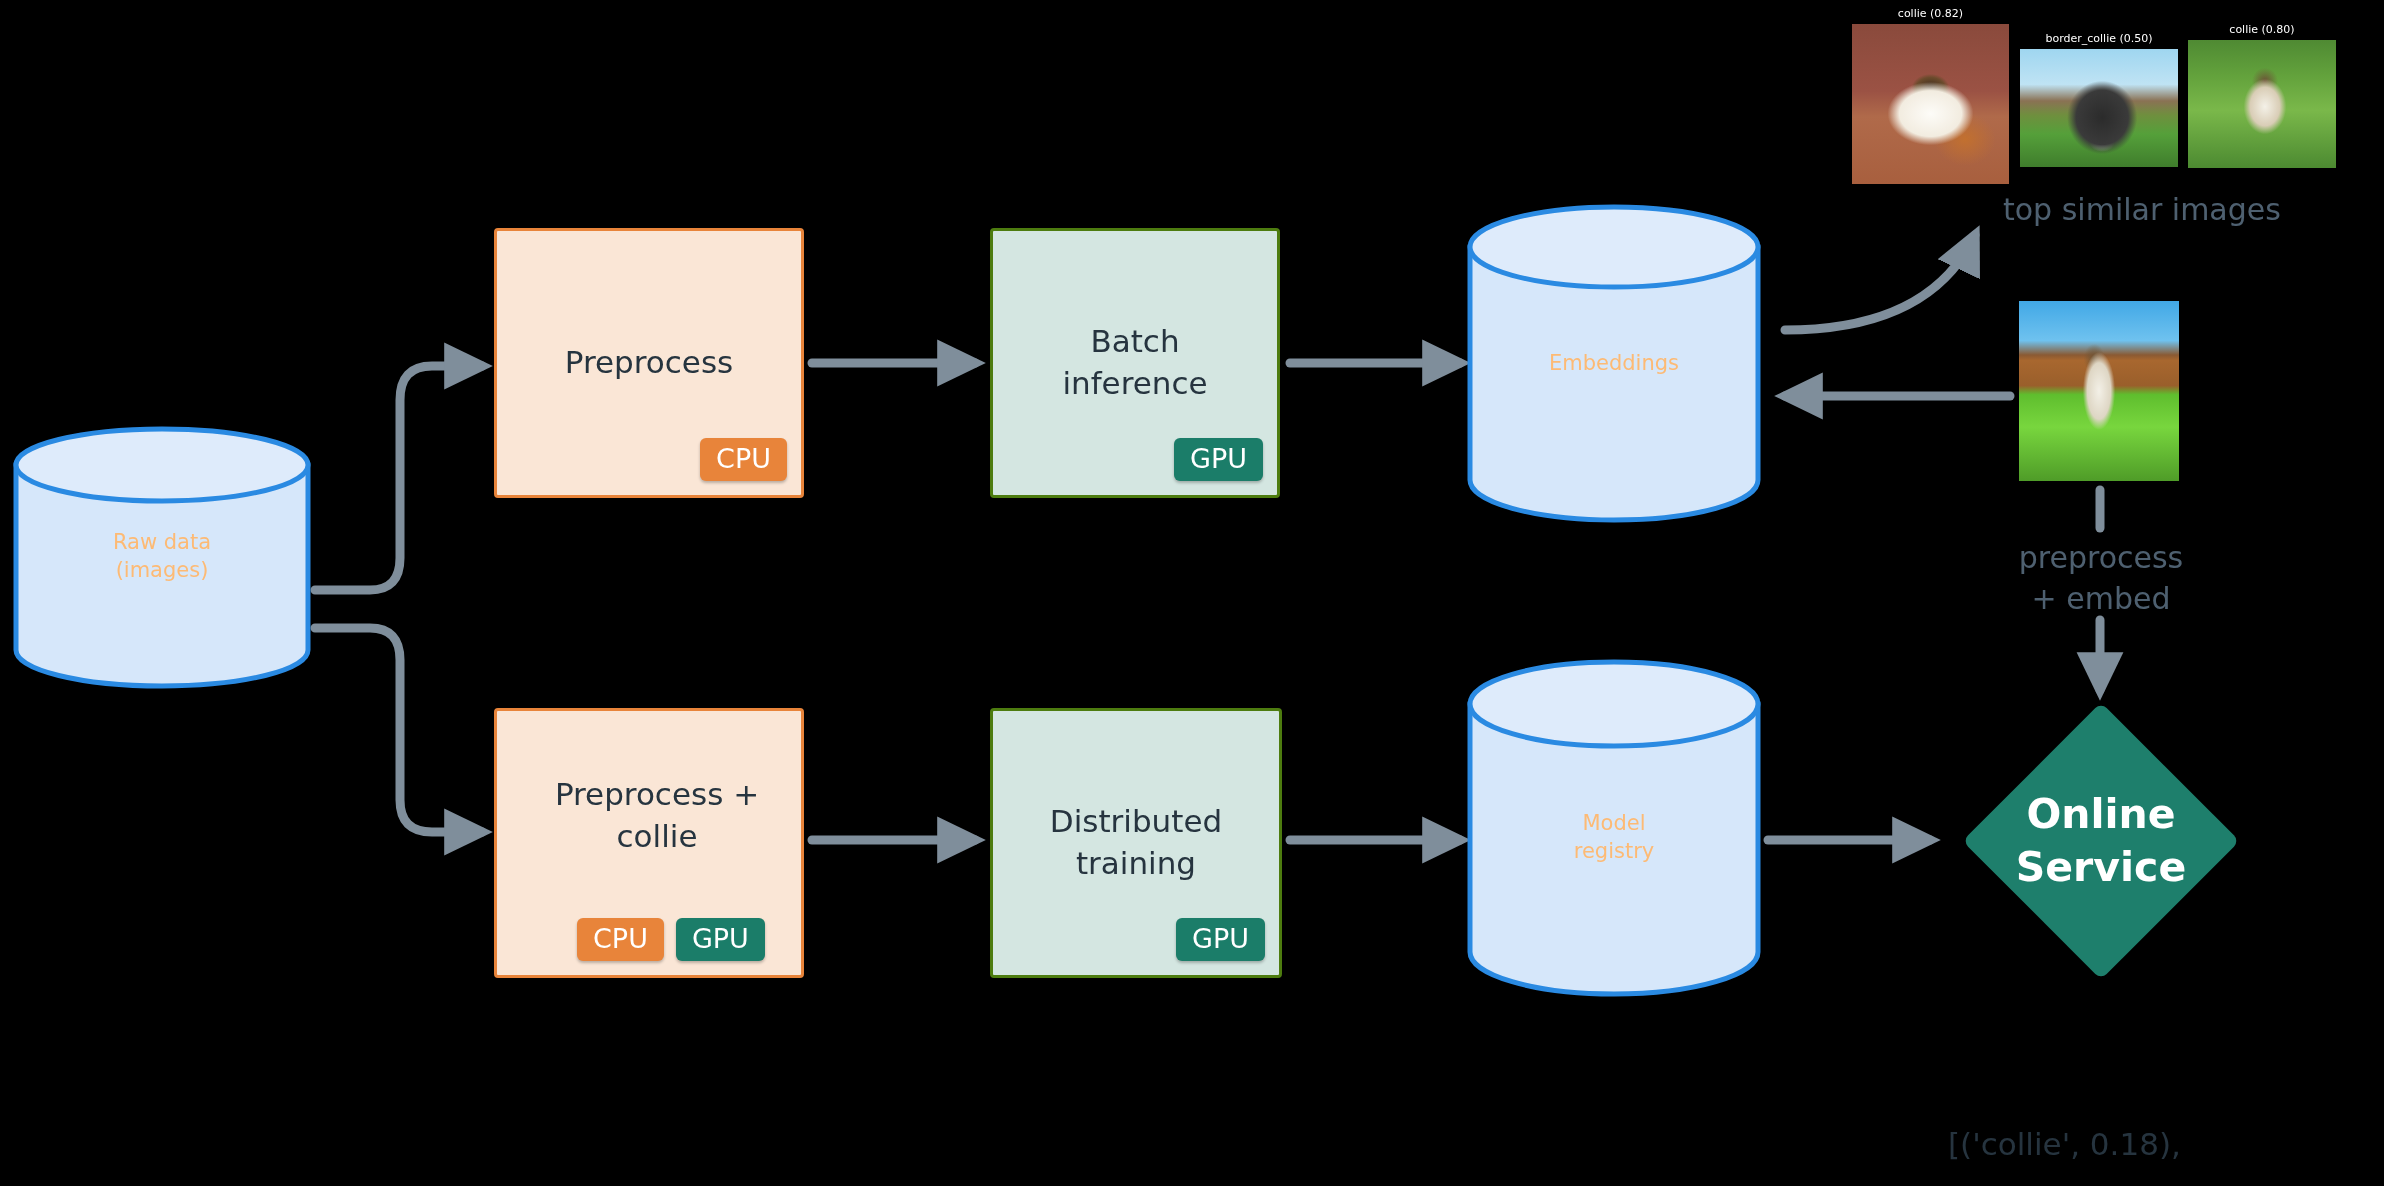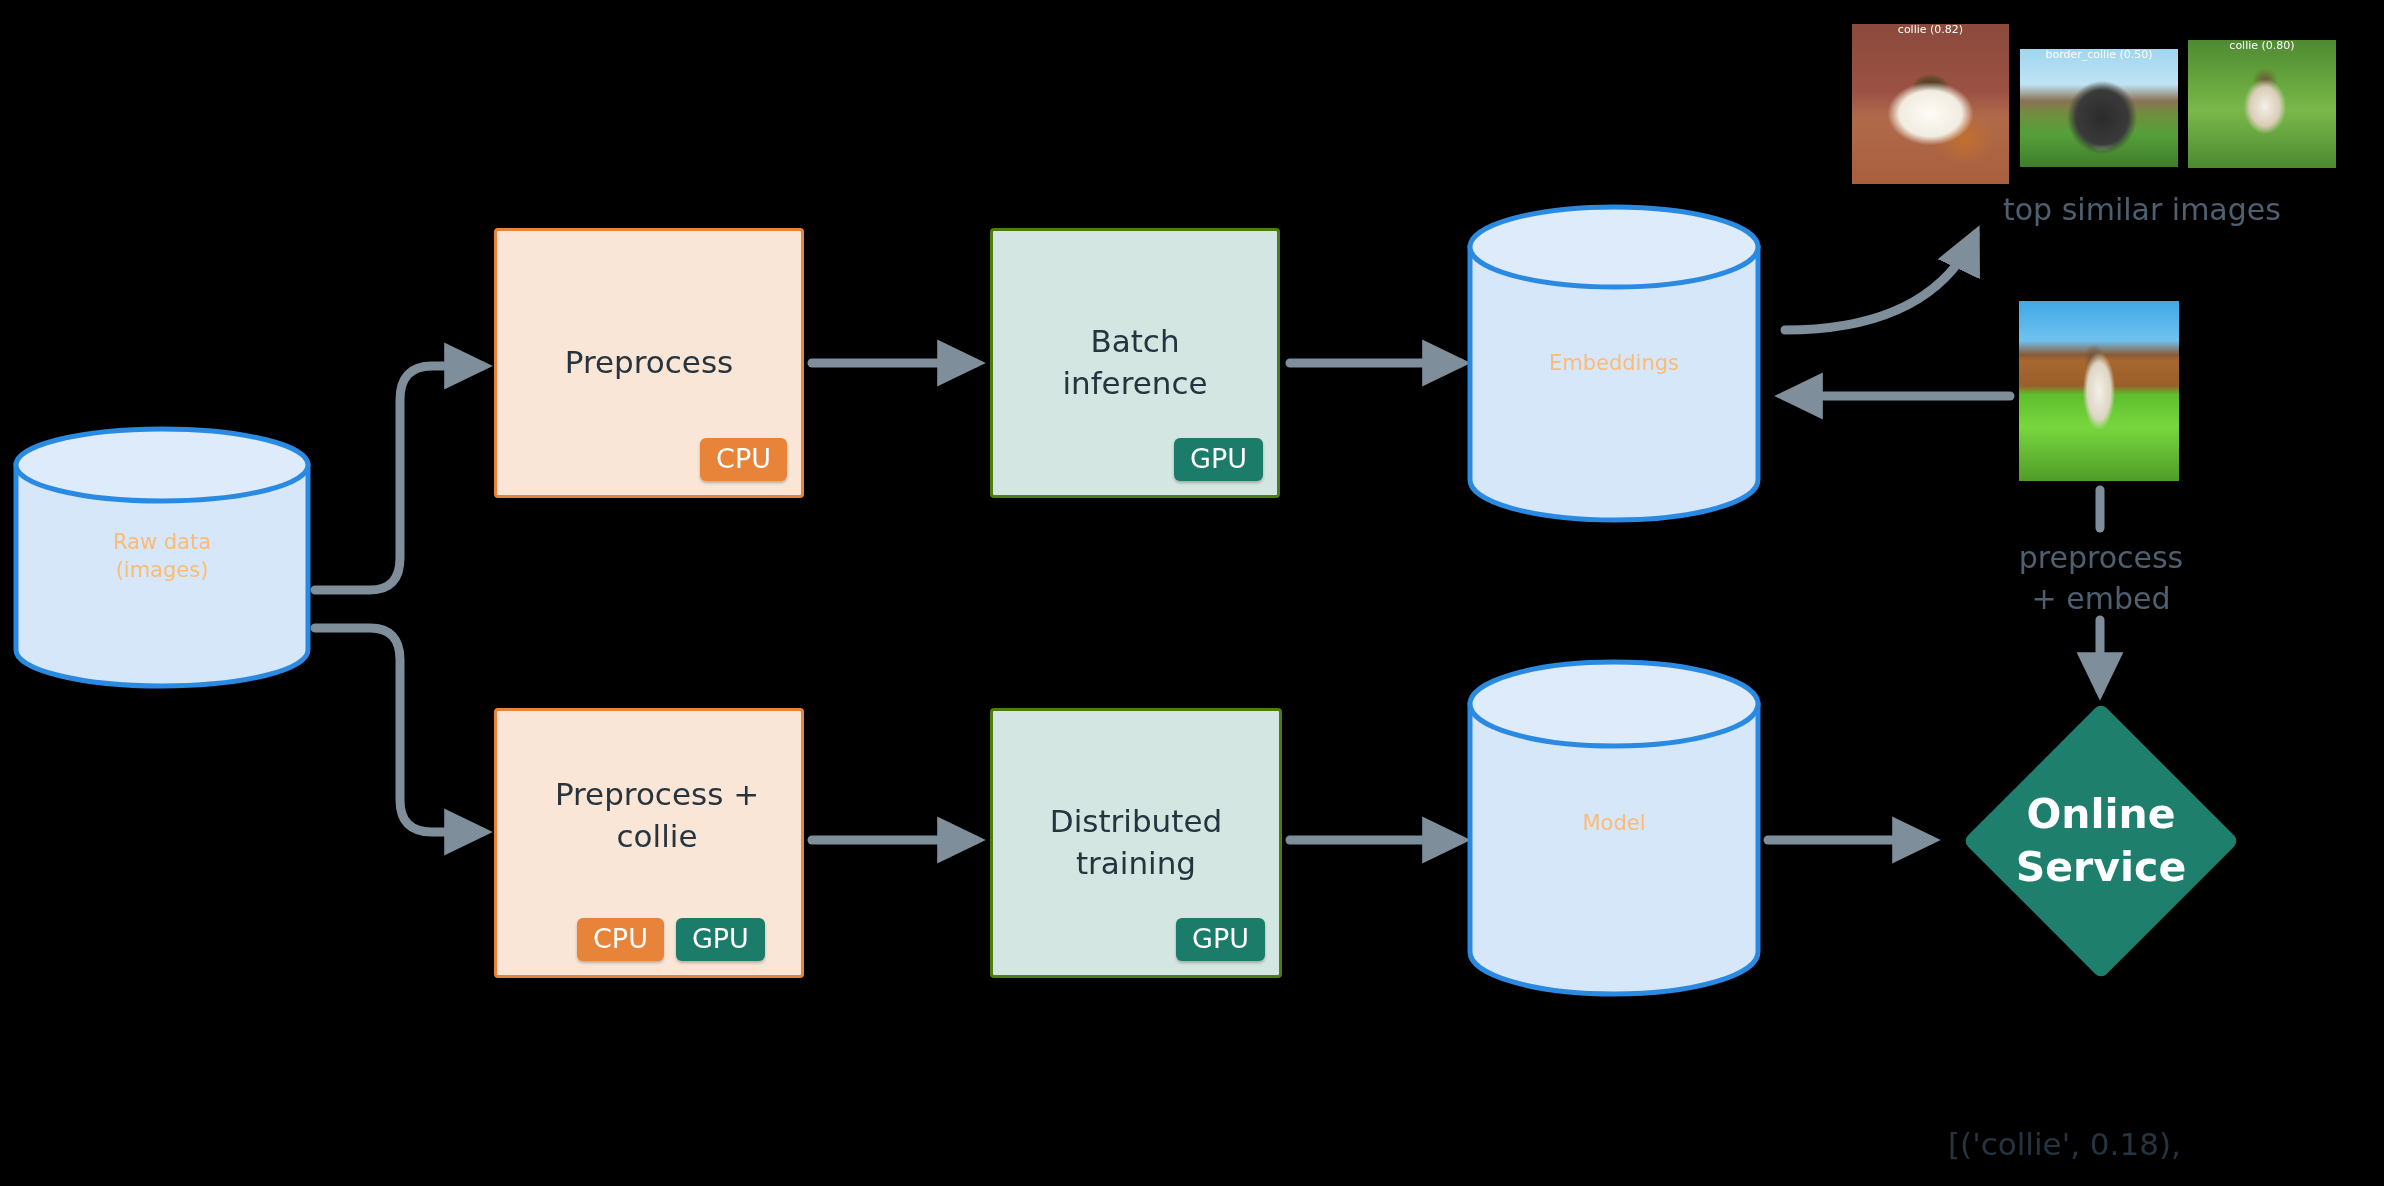--- a/index.html
+++ b/index.html
@@ -35,21 +35,21 @@
   
   .arrows{position:absolute;left:0;top:0;width:2384px;height:1186px;}
 
   
   .caption{position:absolute;color:#4E6070;font-size:30px;line-height:1.35;}
   .predlist{position:absolute;color:#26343F;font-size:31px;line-height:1.5;white-space:pre;}
 
   
   .thumb{position:absolute;overflow:hidden;}
   .thumbcap{position:absolute;color:#fff;font-size:11px;line-height:1;
-            text-align:center;white-space:nowrap;margin-top:16px;}
+            text-align:center;white-space:nowrap;}
 
   
   .ph1{position:absolute;inset:0;
     background:
       radial-gradient(ellipse 36% 26% at 50% 56%, #fdfcf8 0%, #f2ece0 55%, rgba(242,236,224,0) 76%),
       radial-gradient(ellipse 15% 11% at 50% 40%, #3a2a1c 0%, #6b4b2c 60%, rgba(107,75,44,0) 80%),
       radial-gradient(ellipse 26% 22% at 72% 72%, #c2702f 0%, rgba(194,112,47,0) 75%),
       linear-gradient(to bottom, #8a4a3c 0%, #9b5244 42%, #b06a4a 58%, #a85f3e 100%),
       linear-gradient(to right, #8e3f37 0%, #8e3f37 22%, #7e7a6a 22%, #7e7a6a 44%, #2f5a72 44%, #2f5a72 62%, #9c7e62 62%, #9c7e62 100%);
     background-blend-mode:normal,normal,normal,normal,normal;}
@@ -165,20 +165,21 @@
     </div>
   </div>
 
   <div class="cyl" style="left:1466px;top:660px;width:296px;height:340px;">
     <svg width="296" height="340" viewBox="0 0 296 340">
       <path d="M4,44 L4,292 A144,42 0 0 0 292,292 L292,44 Z" fill="#D6E7FA" stroke="#2A8AE2" stroke-width="5"></path>
       <ellipse cx="148" cy="44" rx="144" ry="42" fill="#DEEBFB" stroke="#2A8AE2" stroke-width="5"></ellipse>
     </svg>
     <div class="lbl" style="top:150px;">
       <div>Model</div>
+      <div>registry</div>
     </div>
   </div>
 
   <div class="diamond" style="left:2003px;top:743px;width:196px;height:196px;">
     <div class="shape"></div>
     <div class="dlabel">
       <div>Online</div>
       <div>Service</div>
     </div>
   </div>

